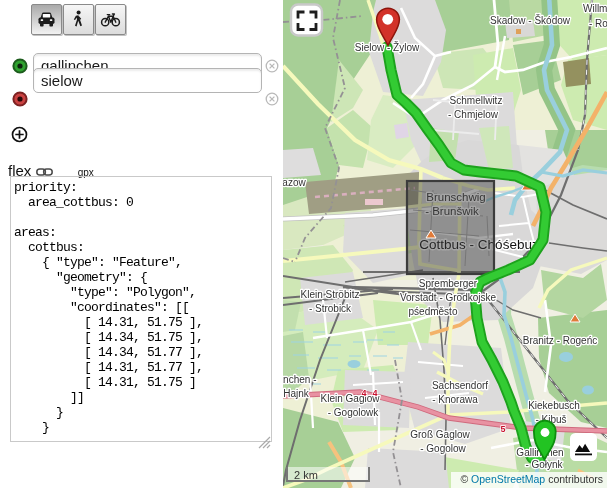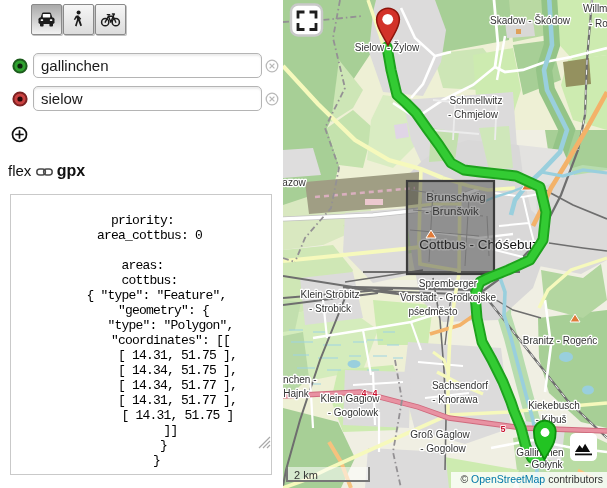--- a/index.html
+++ b/index.html
@@ -7,24 +7,24 @@
 .mbtn{position:absolute;top:4px;width:29px;height:29px;border:1px solid #8a8a8a;border-radius:2px;
   background:linear-gradient(180deg,#f6f6f6,#dcdcdc);box-shadow:1px 1px 0 #c2c2c2;}
 .mbtn.sel{background:linear-gradient(180deg,#aaaaaa,#f2f2f2);}
 .mbtn svg{position:absolute;left:4px;top:4px;}
 .inp{position:absolute;left:33px;width:220px;height:23px;border:1px solid #b4b4b4;border-radius:5px;
   background:#fff;font-size:15px;color:#1a1a1a;padding-left:7px;line-height:24px;
   box-shadow:inset 0 2px 2px rgba(0,0,0,0.08);}
 .dot{position:absolute;left:12px;}
 .clr{position:absolute;left:265px;}
 #flexrow{position:absolute;left:8px;top:162px;height:16px;font-size:15px;color:#111;}
-#gpx{font-weight:bold;font-size:16px;}
-#ta{position:absolute;left:10px;top:194px;width:257px;height:261px;border:1px solid #c9c9c9;
+#gpx{font-weight:normal;font-size:10px;margin-left:21px;}
+#ta{position:absolute;left:10px;top:176px;width:257px;height:261px;border:1px solid #c9c9c9;
   font-family:"Liberation Mono",monospace;font-size:13px;line-height:15px;letter-spacing:-0.8px;
-  padding:18px 0 0 3px;white-space:pre;color:#000;text-align:center;}
+  padding:3px 0 0 3px;white-space:pre;color:#000;}
 .sq{text-decoration-style:wavy;text-decoration-color:#e33;text-decoration-thickness:1px;}
 #map{position:absolute;left:283px;top:0;width:324px;height:488px;}
 </style></head>
 <body>
 <div id="panel">
   <div class="mbtn sel" style="left:31px">
     <svg width="21" height="21" viewBox="0 0 21 21">
       <path d="M4.5 9 L6 4.5 Q6.3 3.5 7.5 3.5 L13.5 3.5 Q14.7 3.5 15 4.5 L16.5 9 Z" fill="#1c1c1c"></path>
       <rect x="2.5" y="8.5" width="16" height="6.5" rx="1.8" fill="#1c1c1c"></rect>
       <rect x="6.8" y="5" width="7.4" height="3.4" fill="#fff" rx="0.5"></rect>
@@ -56,21 +56,21 @@
   <div class="inp" style="top:53px">gallinchen</div>
   <svg class="clr" style="top:59px" width="14" height="14">
       <circle cx="7" cy="7" r="5.8" fill="none" stroke="#b9b9b9" stroke-width="1.3"></circle>
       <path d="M4.6 4.6 L9.4 9.4 M9.4 4.6 L4.6 9.4" stroke="#b9b9b9" stroke-width="1.3"></path>
     </svg>
 
   <svg class="dot" style="top:91px" width="16" height="16">
       <circle cx="8" cy="8" r="6.6" fill="#cb4242" stroke="#7c2222" stroke-width="2"></circle>
       <circle cx="8" cy="8" r="2.6" fill="#2a0808"></circle>
     </svg>
-  <div class="inp" style="top:86px">sielow</div>
+  <div class="inp" style="top:68px">sielow</div>
   <svg class="clr" style="top:92px" width="14" height="14">
       <circle cx="7" cy="7" r="5.8" fill="none" stroke="#b9b9b9" stroke-width="1.3"></circle>
       <path d="M4.6 4.6 L9.4 9.4 M9.4 4.6 L4.6 9.4" stroke="#b9b9b9" stroke-width="1.3"></path>
     </svg>
 
   <svg style="position:absolute;left:11px;top:125.5px" width="17" height="17">
       <circle cx="8.5" cy="8.5" r="7" fill="#fff" stroke="#101010" stroke-width="1.7"></circle>
       <path d="M8.5 4.3 V12.7 M4.3 8.5 H12.7" stroke="#101010" stroke-width="1.7"></path>
     </svg>
 

